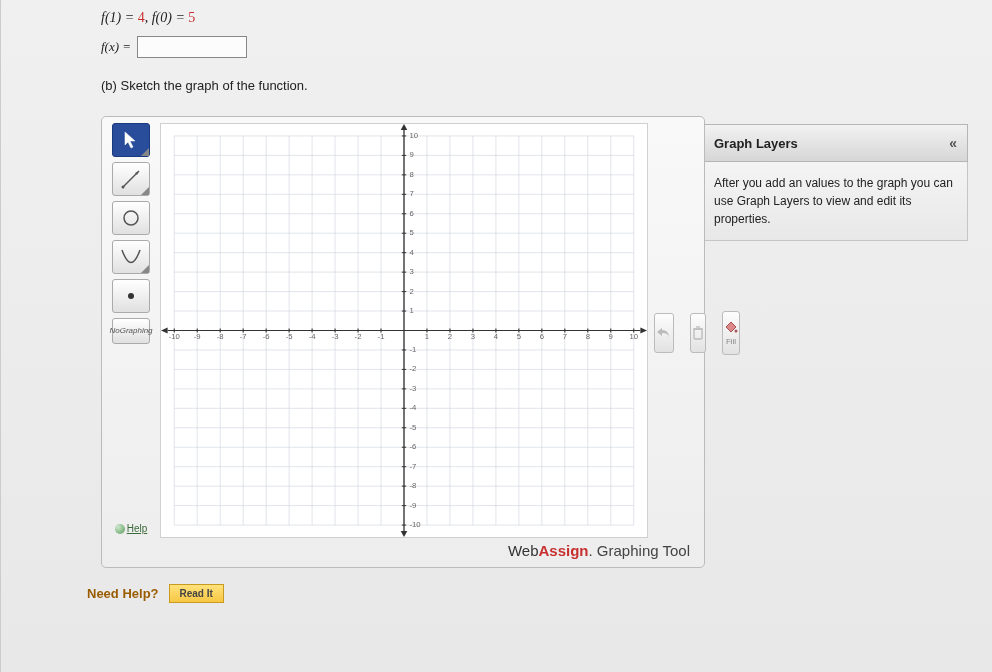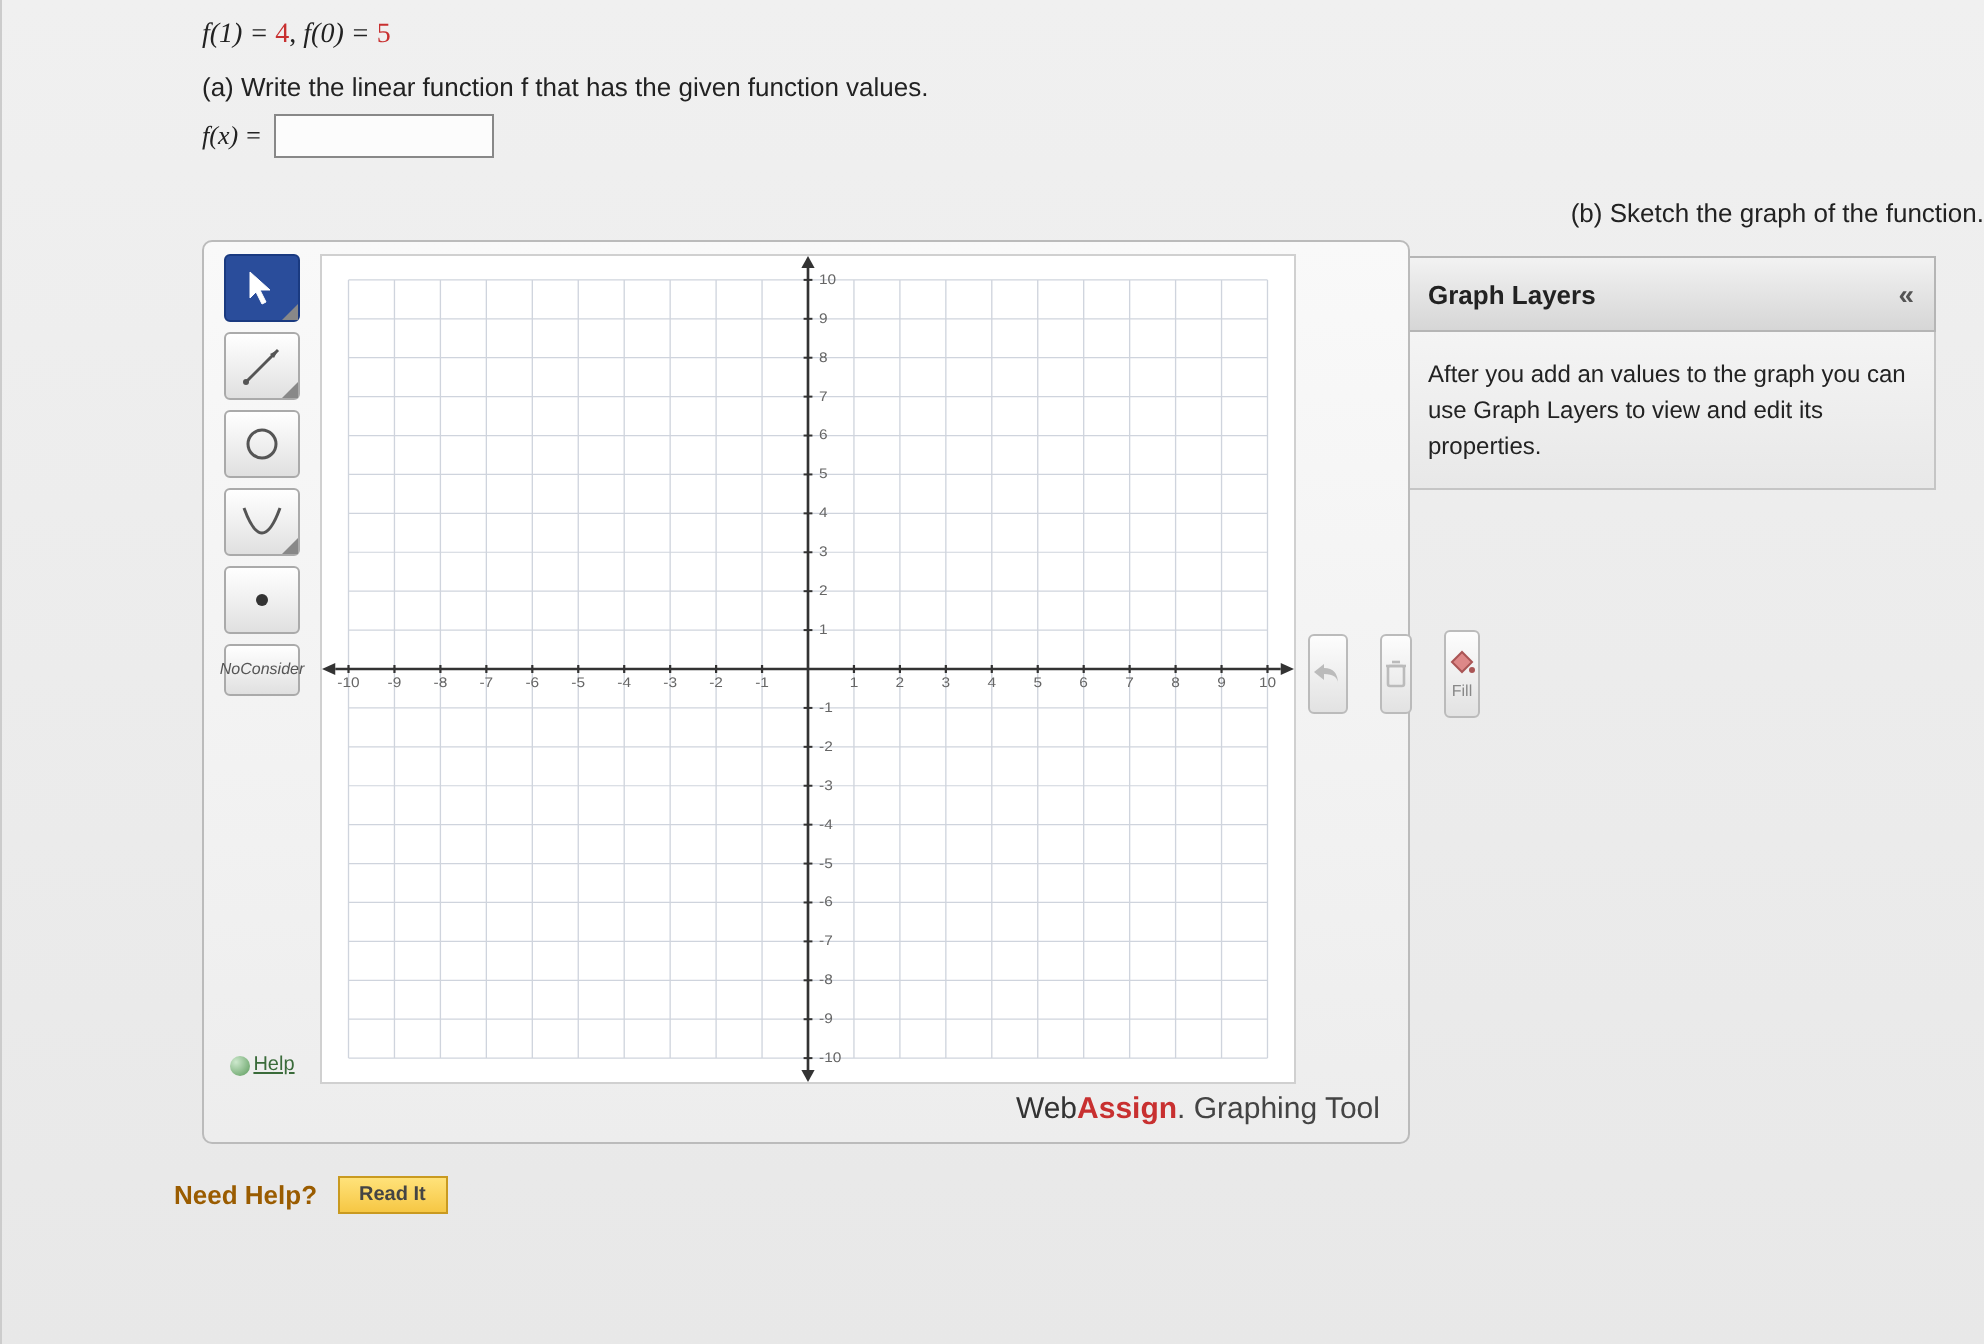--- a/index.html
+++ b/index.html
@@ -18,21 +18,21 @@
     }
     .prompt-intro { margin-bottom: 8px; }
     .values { margin-left: 40px; margin-bottom: 10px; font-family: 'Times New Roman', serif; font-size: 14px; }
     .values .red { color: #c83030; }
     .part-a { margin-left: 40px; margin-bottom: 6px; }
     .fx-row { margin-left: 40px; display:flex; align-items:center; gap:6px; margin-bottom: 20px; font-family: 'Times New Roman', serif; }
     .answer-box {
       width: 110px; height: 22px; border: 1px solid #888;
       background: #fcfcfc;
     }
-    .part-b { margin-left: 40px; margin-bottom: 6px; text-align: right; }
+    .part-b { margin-left: 40px; margin-bottom: 23px; }
 
     .graph-area {
       margin-left: 40px;
       display: flex;
       align-items: flex-start;
       gap: 0;
     }
     .grapher {
       width: 604px;
       background: linear-gradient(#f9f9f9,#ededed);
@@ -176,21 +176,20 @@
       border-top: 8px solid transparent;
     }
   </style>
 </head>
 <body>
 
 <div class="content">
   <div class="values">
     <i><span>f(1) = </span></i><span class="red">4</span><span>,    </span><i><span>f(0) = </span></i><span class="red">5</span>
   </div>
-  <div class="part-a">(a) Write the linear function f that has the given function values.</div>
   <div class="fx-row">
     <i><span>f(x) =</span></i>
     <input type="text" class="answer-box" style="">
   </div>
   <div class="part-b">(b) Sketch the graph of the function.</div>
 
   <div class="graph-area">
     <div class="grapher">
       <div class="grapher-inner">
 
@@ -220,21 +219,21 @@
               </svg>
             <span class="tri-marker"></span>
           </div>
           <div class="tool-btn">
             <svg width="10" height="10" viewBox="0 0 10 10">
                 <circle cx="5" cy="5" r="3" fill="#333"></circle>
               </svg>
           </div>
           <div class="tool-btn no-sol">
             <span>No</span>
-            <span>Consider</span>
+            <span>Graphing</span>
           </div>
           <div style="flex:1"></div>
           <div class="help-link">
             <span>Help</span>
           </div>
         </div>
 
         <div class="canvas-wrap">
           <svg class="grid" viewBox="0 0 440 415" preserveAspectRatio="none">
             <g id="gridlines">

